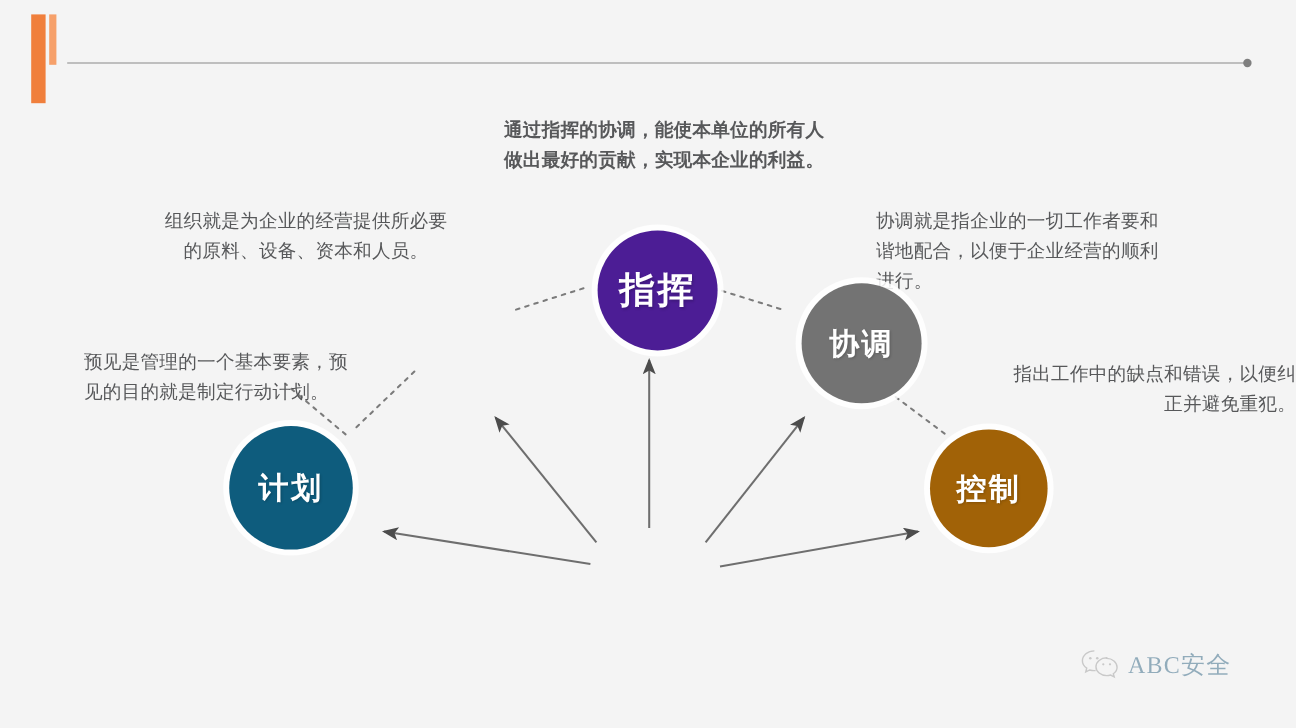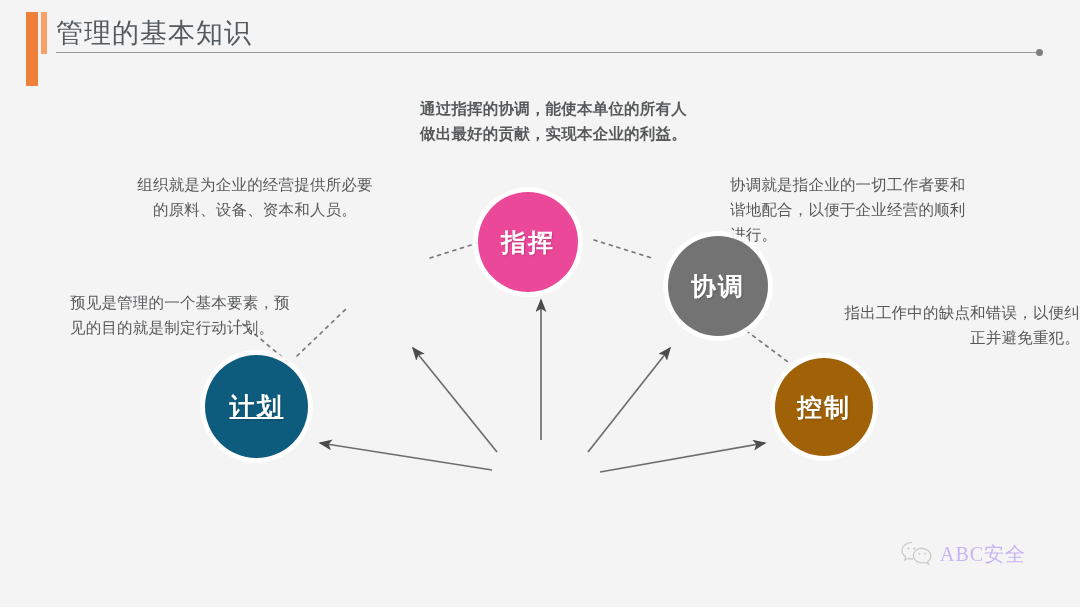--- a/index.html
+++ b/index.html
@@ -104,37 +104,36 @@
     letter-spacing: 2px;
   }
   #node-center {
     left: 468px; top: 440px;
     width: 150px; height: 150px;
     background: #f47a43;
     font-size: 31px;
     line-height: 37px;
   }
   #node-plan {
-    left: 205px; top: 355px;
+    left: 191px; top: 355px;
     width: 103px; height: 103px;
     background: #0e5c7d;
     font-size: 25px;
-    text-decoration: underline;
   }
   #node-organize {
     left: 325px; top: 237px;
     width: 103px; height: 103px;
     background: #f4845a;
     font-size: 25px;
   }
   #node-command {
-    left: 478px; top: 192px;
+    left: 498px; top: 192px;
     width: 100px; height: 100px;
-    background: #ec4899;
-    font-size: 25px;
+    background: #4c1d95;
+    font-size: 30px;
   }
   #node-coordinate {
     left: 668px; top: 236px;
     width: 100px; height: 100px;
     background: #737373;
     font-size: 25px;
   }
   #node-control {
     left: 775px; top: 358px;
     width: 98px; height: 98px;
@@ -146,34 +145,33 @@
   #watermark {
     position: absolute;
     left: 900px;
     top: 540px;
     display: flex;
     align-items: center;
     opacity: 0.42;
   }
   #watermark-label {
     font-size: 20px;
-    color: #8b5cf6;
+    color: #0c4a6e;
     letter-spacing: 1px;
     margin-left: 6px;
     font-family: "Liberation Serif", "DejaVu Serif", serif;
   }
 </style>
 </head>
 <body>
 
 <div id="slide">
 
   <div id="header-bar-thick"></div>
   <div id="header-bar-thin"></div>
-  <div id="header-title">管理的基本知识</div>
   <div id="header-rule"></div>
   <div id="header-rule-dot"></div>
 
   <svg id="diagram-svg" viewBox="0 0 1080 607" xmlns="http://www.w3.org/2000/svg">
     <defs>
       <marker id="arrowhead" markerWidth="9" markerHeight="9" refX="7" refY="3.2" orient="auto" markerUnits="strokeWidth">
         <path d="M0,0 L8,3.2 L0,6.4 L1.8,3.2 z" fill="#4c4c4c"></path>
       </marker>
     </defs>
 

